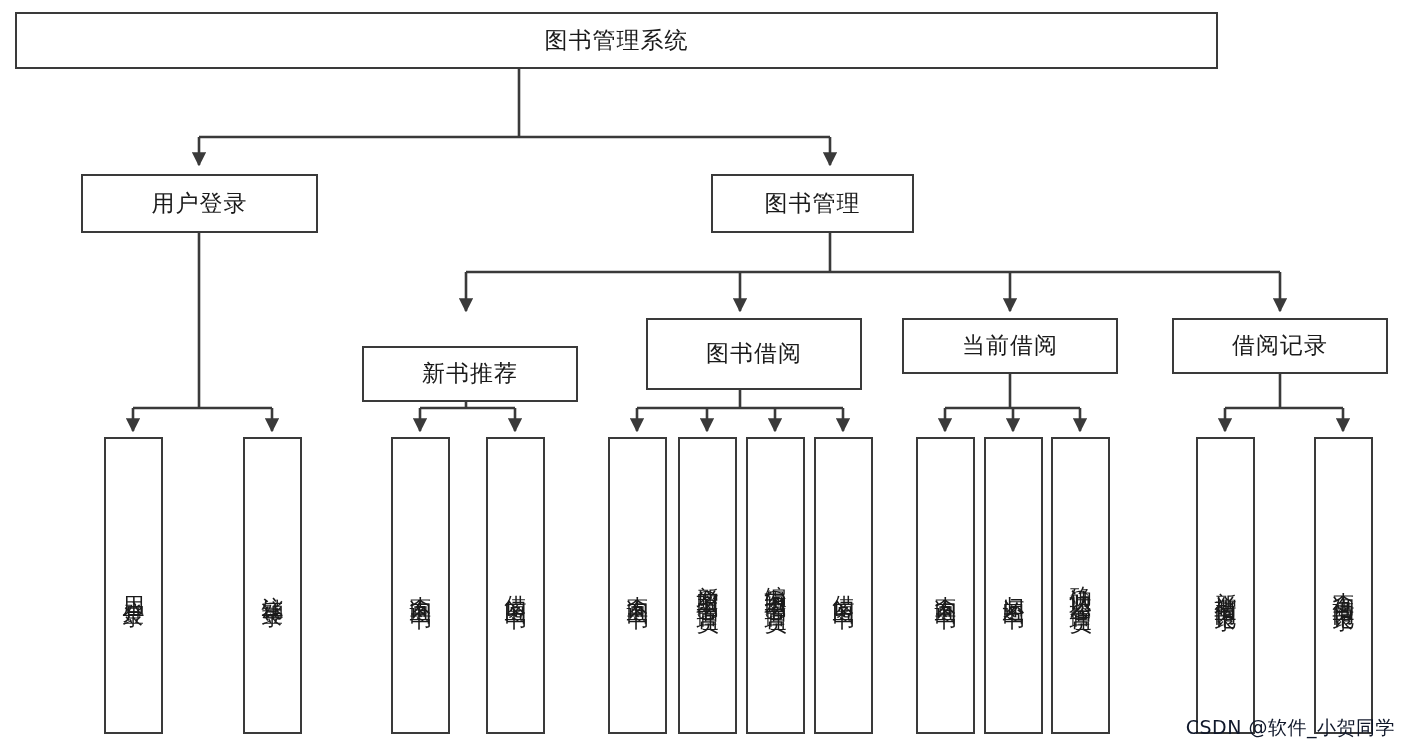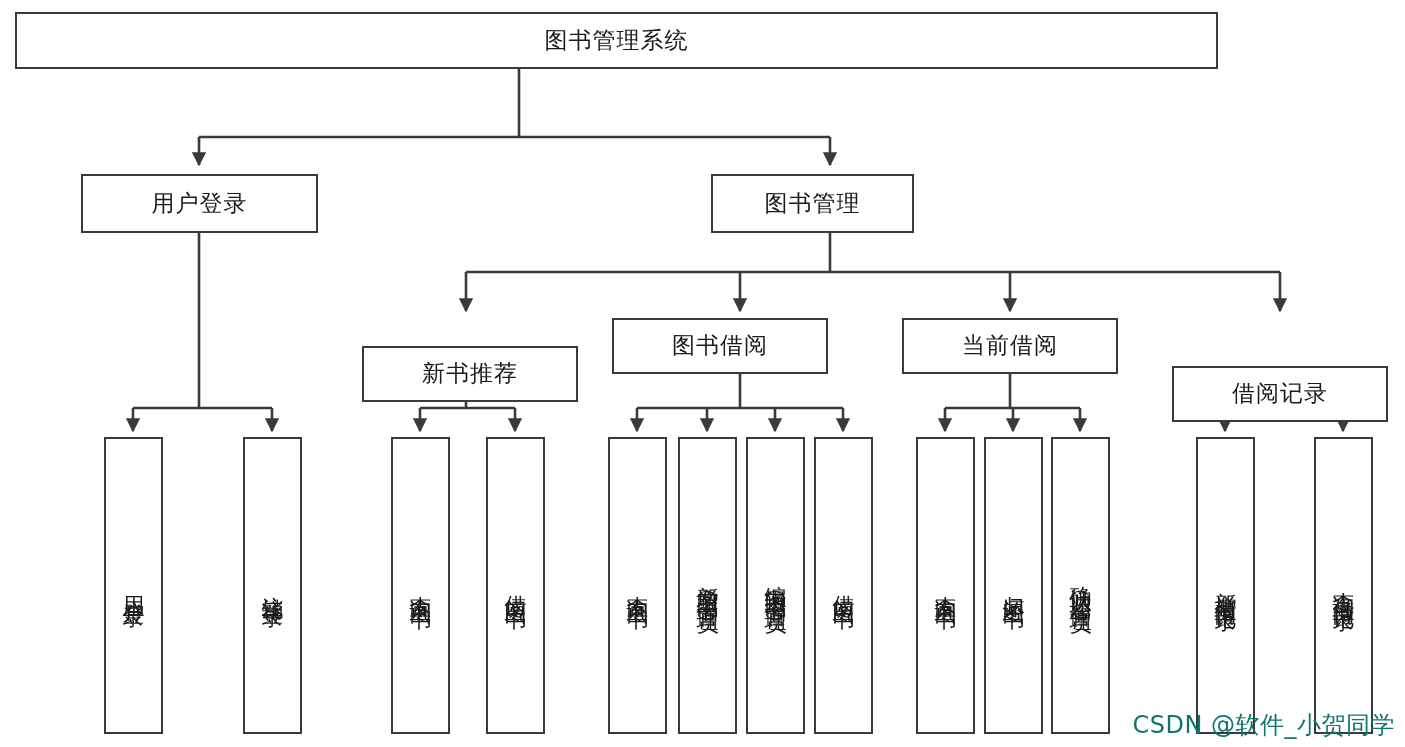--- a/index.html
+++ b/index.html
@@ -50,22 +50,22 @@
     text-orientation: upright;
     line-height: 1.0;
     letter-spacing: 4px;
     text-align: center;
     white-space: nowrap;
   }
   .watermark {
     position: absolute;
     right: 10px;
     bottom: 6px;
-    font-size: 24px;
-    color: #0f766e;
+    font-size: 19px;
+    color: #0f172a;
     white-space: nowrap;
     letter-spacing: 0.5px;
   }
 </style>
 </head>
 <body>
 
 <div id="canvas">
 
   <svg id="edges" viewBox="0 0 1405 747" xmlns="http://www.w3.org/2000/svg">
@@ -125,27 +125,27 @@
   <div class="node node-h" style="left:81px; top:174px; width:237px; height:59px;">
     <span>用户登录</span>
   </div>
   <div class="node node-h" style="left:711px; top:174px; width:203px; height:59px;">
     <span>图书管理</span>
   </div>
 
   <div class="node node-h" style="left:362px; top:318px; width:216px; height:56px;margin-top:28px;">
     <span>新书推荐</span>
   </div>
-  <div class="node node-h" style="left:612px; top:318px; width:216px; height:56px;">
+  <div class="node node-h" style="left:646px; top:318px; width:216px; height:72px;">
     <span>图书借阅</span>
   </div>
   <div class="node node-h" style="left:902px; top:318px; width:216px; height:56px;">
     <span>当前借阅</span>
   </div>
-  <div class="node node-h" style="left:1172px; top:318px; width:216px; height:56px;margin-top:48px;">
+  <div class="node node-h" style="left:1172px; top:318px; width:216px; height:56px;">
     <span>借阅记录</span>
   </div>
 
   <div class="node node-v" style="left:104px; top:437px; width:59px; height:297px;">
     <span class="vtext">用户登录</span>
   </div>
   <div class="node node-v" style="left:243px; top:437px; width:59px; height:297px;">
     <span class="vtext">注销登录</span>
   </div>
 

